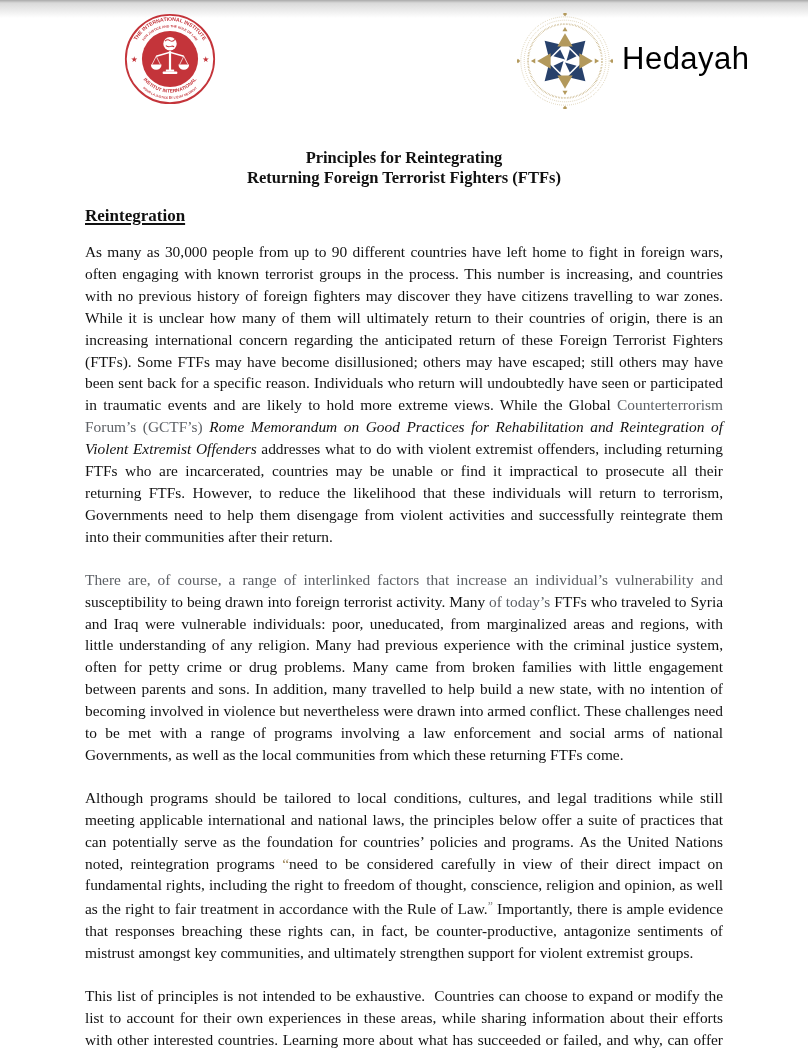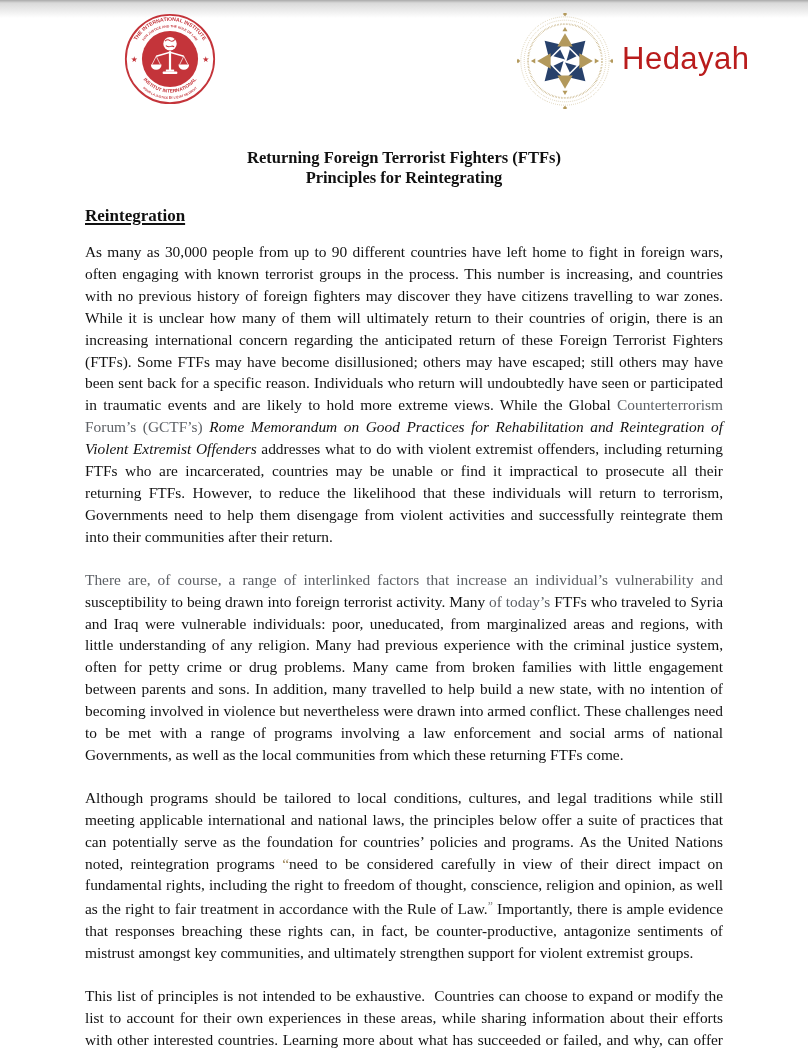--- a/index.html
+++ b/index.html
@@ -8,21 +8,21 @@
     overflow:hidden;font-family:"Liberation Serif","DejaVu Serif",serif;color:#111;
   }
   .topfade{position:absolute;top:0;left:0;width:100%;height:20px;
     background:linear-gradient(#a9a9a9 0px,#d9d9d9 3px,#ffffff 18px);}
   .logos{position:relative;height:112px;}
   .iij{position:absolute;left:124px;top:13px;width:92px;height:92px;}
   .hed-svg{position:absolute;left:517px;top:13px;width:96px;height:96px;}
   .hed-word{
     position:absolute;left:622px;top:41px;
     font-family:"Liberation Sans","DejaVu Sans",sans-serif;
-    font-size:31px;font-weight:400;color:#b91c1c;letter-spacing:.5px;
+    font-size:31px;font-weight:400;color:#000000;letter-spacing:.5px;
   }
   .content{margin:0 85px;}
   .title{margin:36px 0 0 0;text-align:center;font-size:16.5px;line-height:19.5px;font-weight:bold;}
   .intro{margin:19px 0 0 0;font-size:17px;font-weight:bold;}
   .intro .u{text-decoration:underline;text-decoration-thickness:1.5px;text-underline-offset:2px;}
   p.body-p{margin:21px 0 0 0;font-size:15.4px;line-height:21.9px;text-align:justify;}
   p.body-p.first{margin-top:15px;}
   .run-gray{color:#5d6166;}
   .run-italic{font-style:italic;}
   .run-tan{color:#9a8255;}
@@ -117,22 +117,22 @@
           <polygon points="0,-35.5 -2.6,-31 2.6,-31" transform="rotate(180)"></polygon>
           <polygon points="0,-35.5 -2.6,-31 2.6,-31" transform="rotate(270)"></polygon>
         </g>
       </g>
     </svg>
     <span class="hed-word">Hedayah</span>
   </header>
 
   <main class="content">
     <h1 class="title">
+      <div>Principles for Reintegrating</div>
       <div>Returning Foreign Terrorist Fighters (FTFs)</div>
-      <div>Principles for Reintegrating</div>
     </h1>
 
     <h2 class="intro"><span class="u">Reintegration</span></h2>
 
     <p class="body-p first"><span class="run-normal">As many as 30,000 people from up to 90 different countries have left home to fight in foreign wars, often engaging with known terrorist groups in the process. This number is increasing, and countries with no previous history of foreign fighters may discover they have citizens travelling to war zones. While it is unclear how many of them will ultimately return to their countries of origin, there is an increasing international concern regarding the anticipated return of these Foreign Terrorist Fighters (FTFs). Some FTFs may have become disillusioned; others may have escaped; still others may have been sent back for a specific reason. Individuals who return will undoubtedly have seen or participated in traumatic events and are likely to hold more extreme views. While the Global </span><span class="run-gray">Counterterrorism Forum’s (GCTF’s) </span><span class="run-italic">Rome Memorandum on Good Practices for Rehabilitation and Reintegration of Violent Extremist Offenders</span><span class="run-normal"> addresses what to do with violent extremist offenders, including returning FTFs who are incarcerated, countries may be unable or find it impractical to prosecute all their returning FTFs. However, to reduce the likelihood that these individuals will return to terrorism, Governments need to help them disengage from violent activities and successfully reintegrate them into their communities after their return.</span></p>
     <p class="body-p"><span class="run-gray">There are, of course, a range of interlinked factors that increase an individual’s vulnerability and </span><span class="run-normal">susceptibility to being drawn into foreign terrorist activity. Many </span><span class="run-gray">of today’s </span><span class="run-normal">FTFs who traveled to Syria and Iraq were vulnerable individuals: poor, uneducated, from marginalized areas and regions, with little understanding of any religion. Many had previous experience with the criminal justice system, often for petty crime or drug problems. Many came from broken families with little engagement between parents and sons. In addition, many travelled to help build a new state, with no intention of becoming involved in violence but nevertheless were drawn into armed conflict. These challenges need to be met with a range of programs involving a law enforcement and social arms of national Governments, as well as the local communities from which these returning FTFs come.</span></p>
     <p class="body-p"><span class="run-normal">Although programs should be tailored to local conditions, cultures, and legal traditions while still meeting applicable international and national laws, the principles below offer a suite of practices that can potentially serve as the foundation for countries’ policies and programs. As the United Nations noted, reintegration programs </span><span class="run-tan">“</span><span class="run-normal">need to be considered carefully in view of their direct impact on fundamental rights, including the right to freedom of thought, conscience, religion and opinion, as well as the right to fair treatment in accordance with the Rule of Law.</span><span class="run-graysup">”</span><span class="run-normal"> Importantly, there is ample evidence that responses breaching these rights can, in fact, be counter-productive, antagonize sentiments of mistrust amongst key communities, and ultimately strengthen support for violent extremist groups.</span></p>
     <p class="body-p"><span class="run-normal">This list of principles is not intended to be exhaustive.&nbsp; Countries can choose to expand or modify the list to account for their own experiences in these areas, while sharing information about their efforts with other interested countries. Learning more about what has succeeded or failed, and why, can offer valuable lessons as Governments build or improve their own programs.</span></p>
   </main>
 </div>

